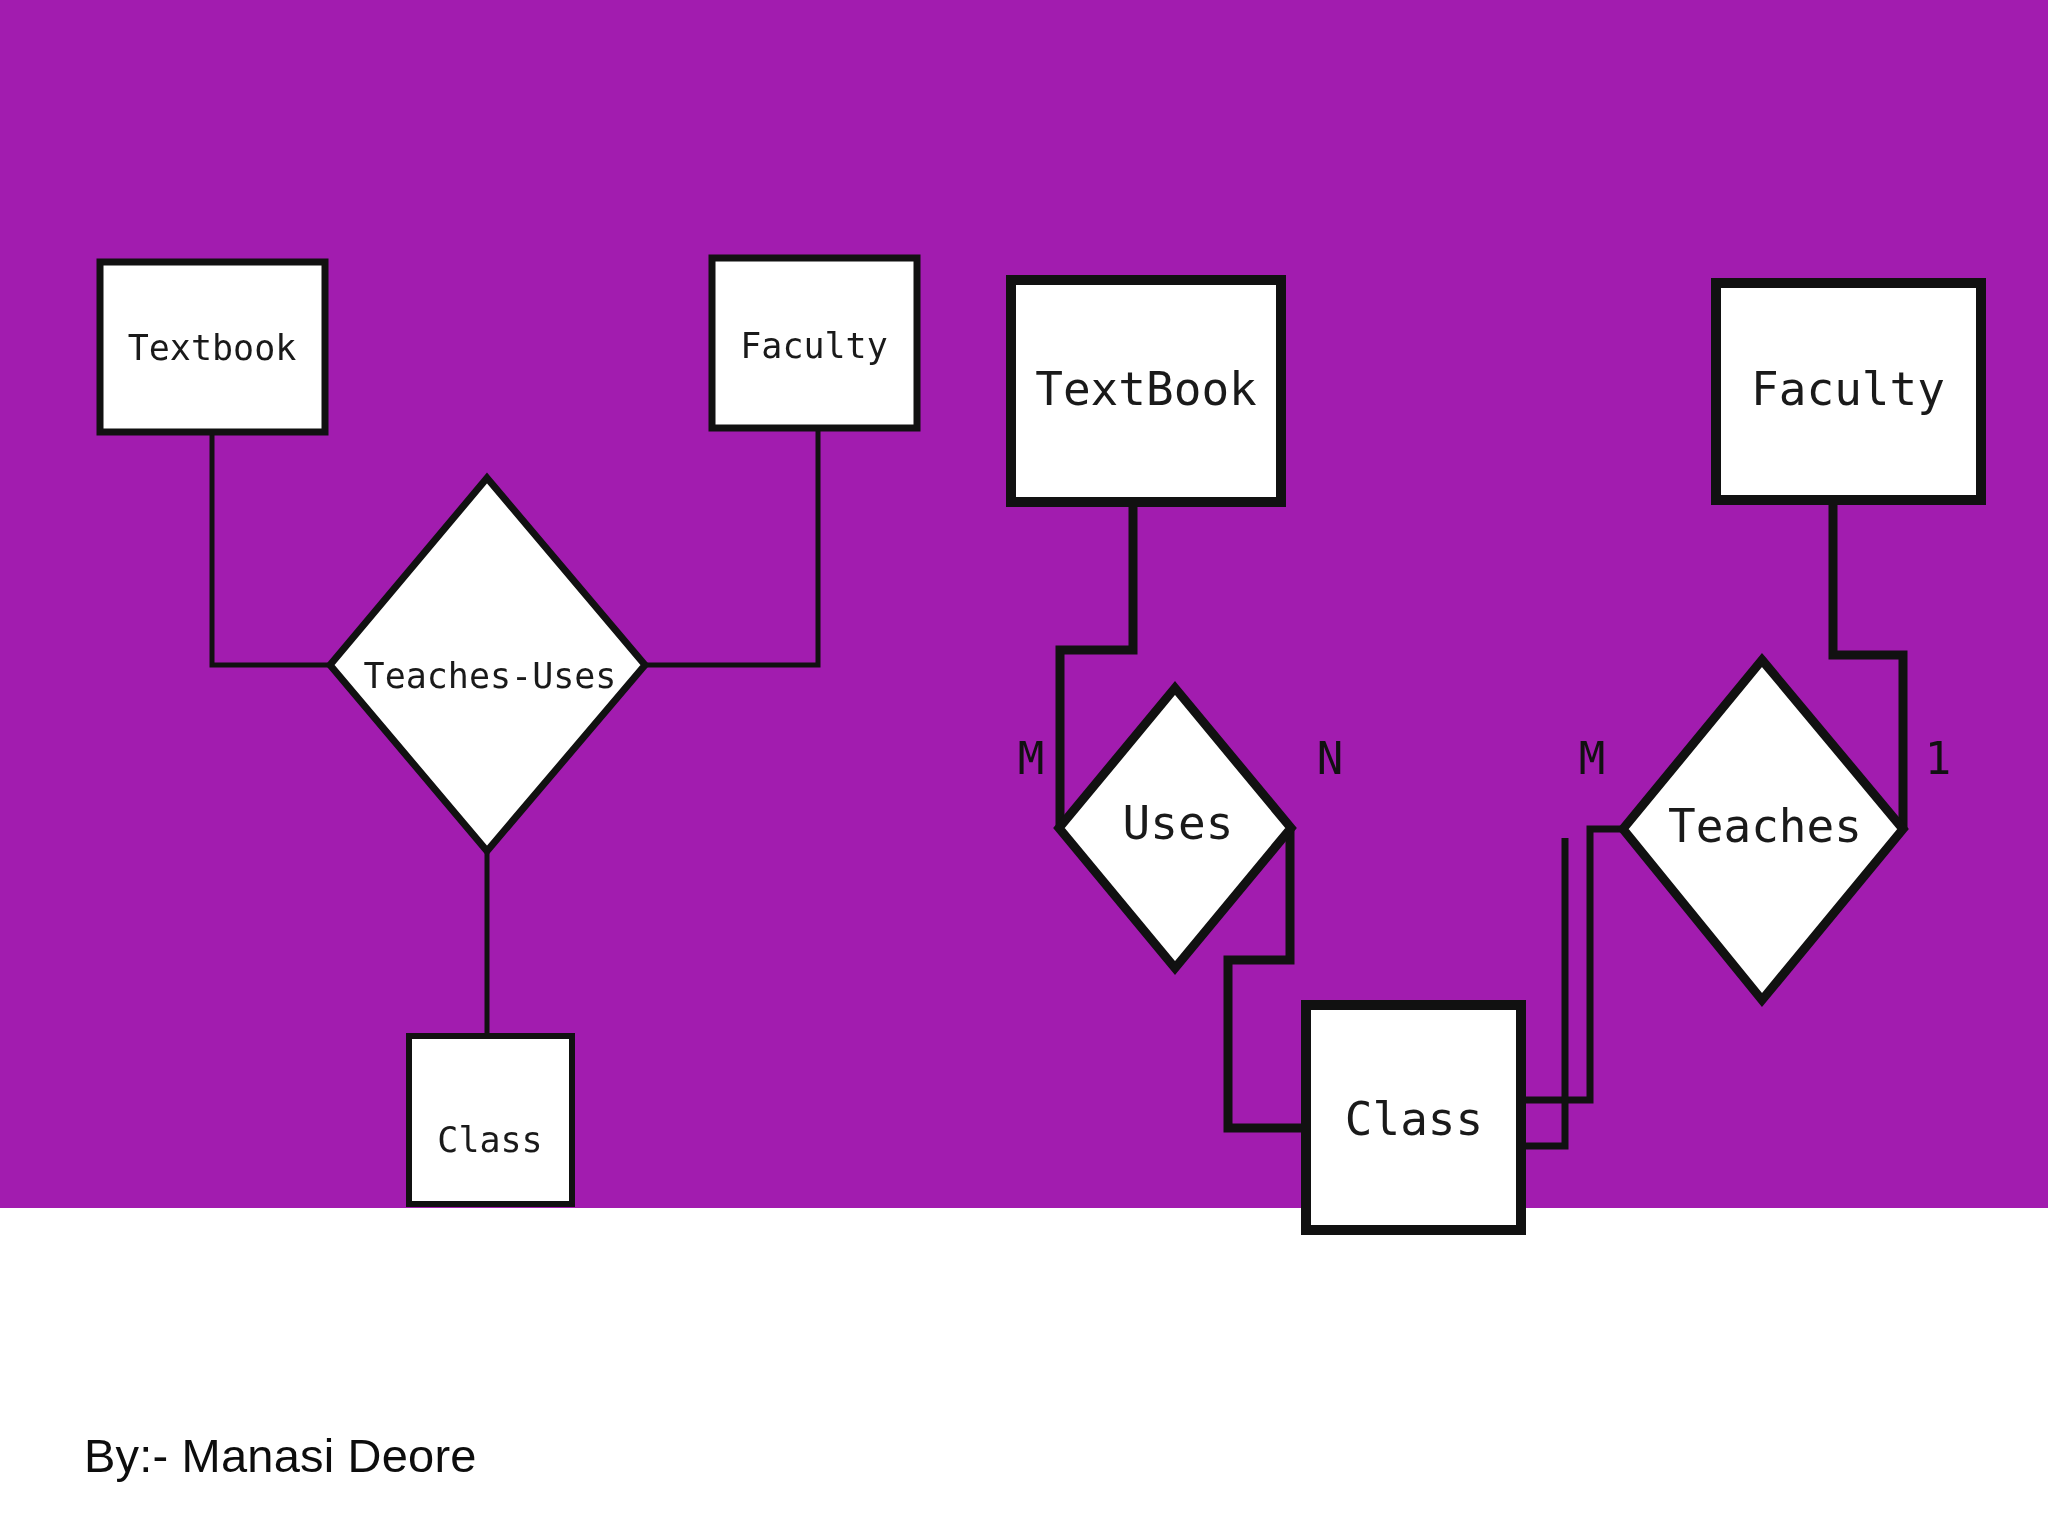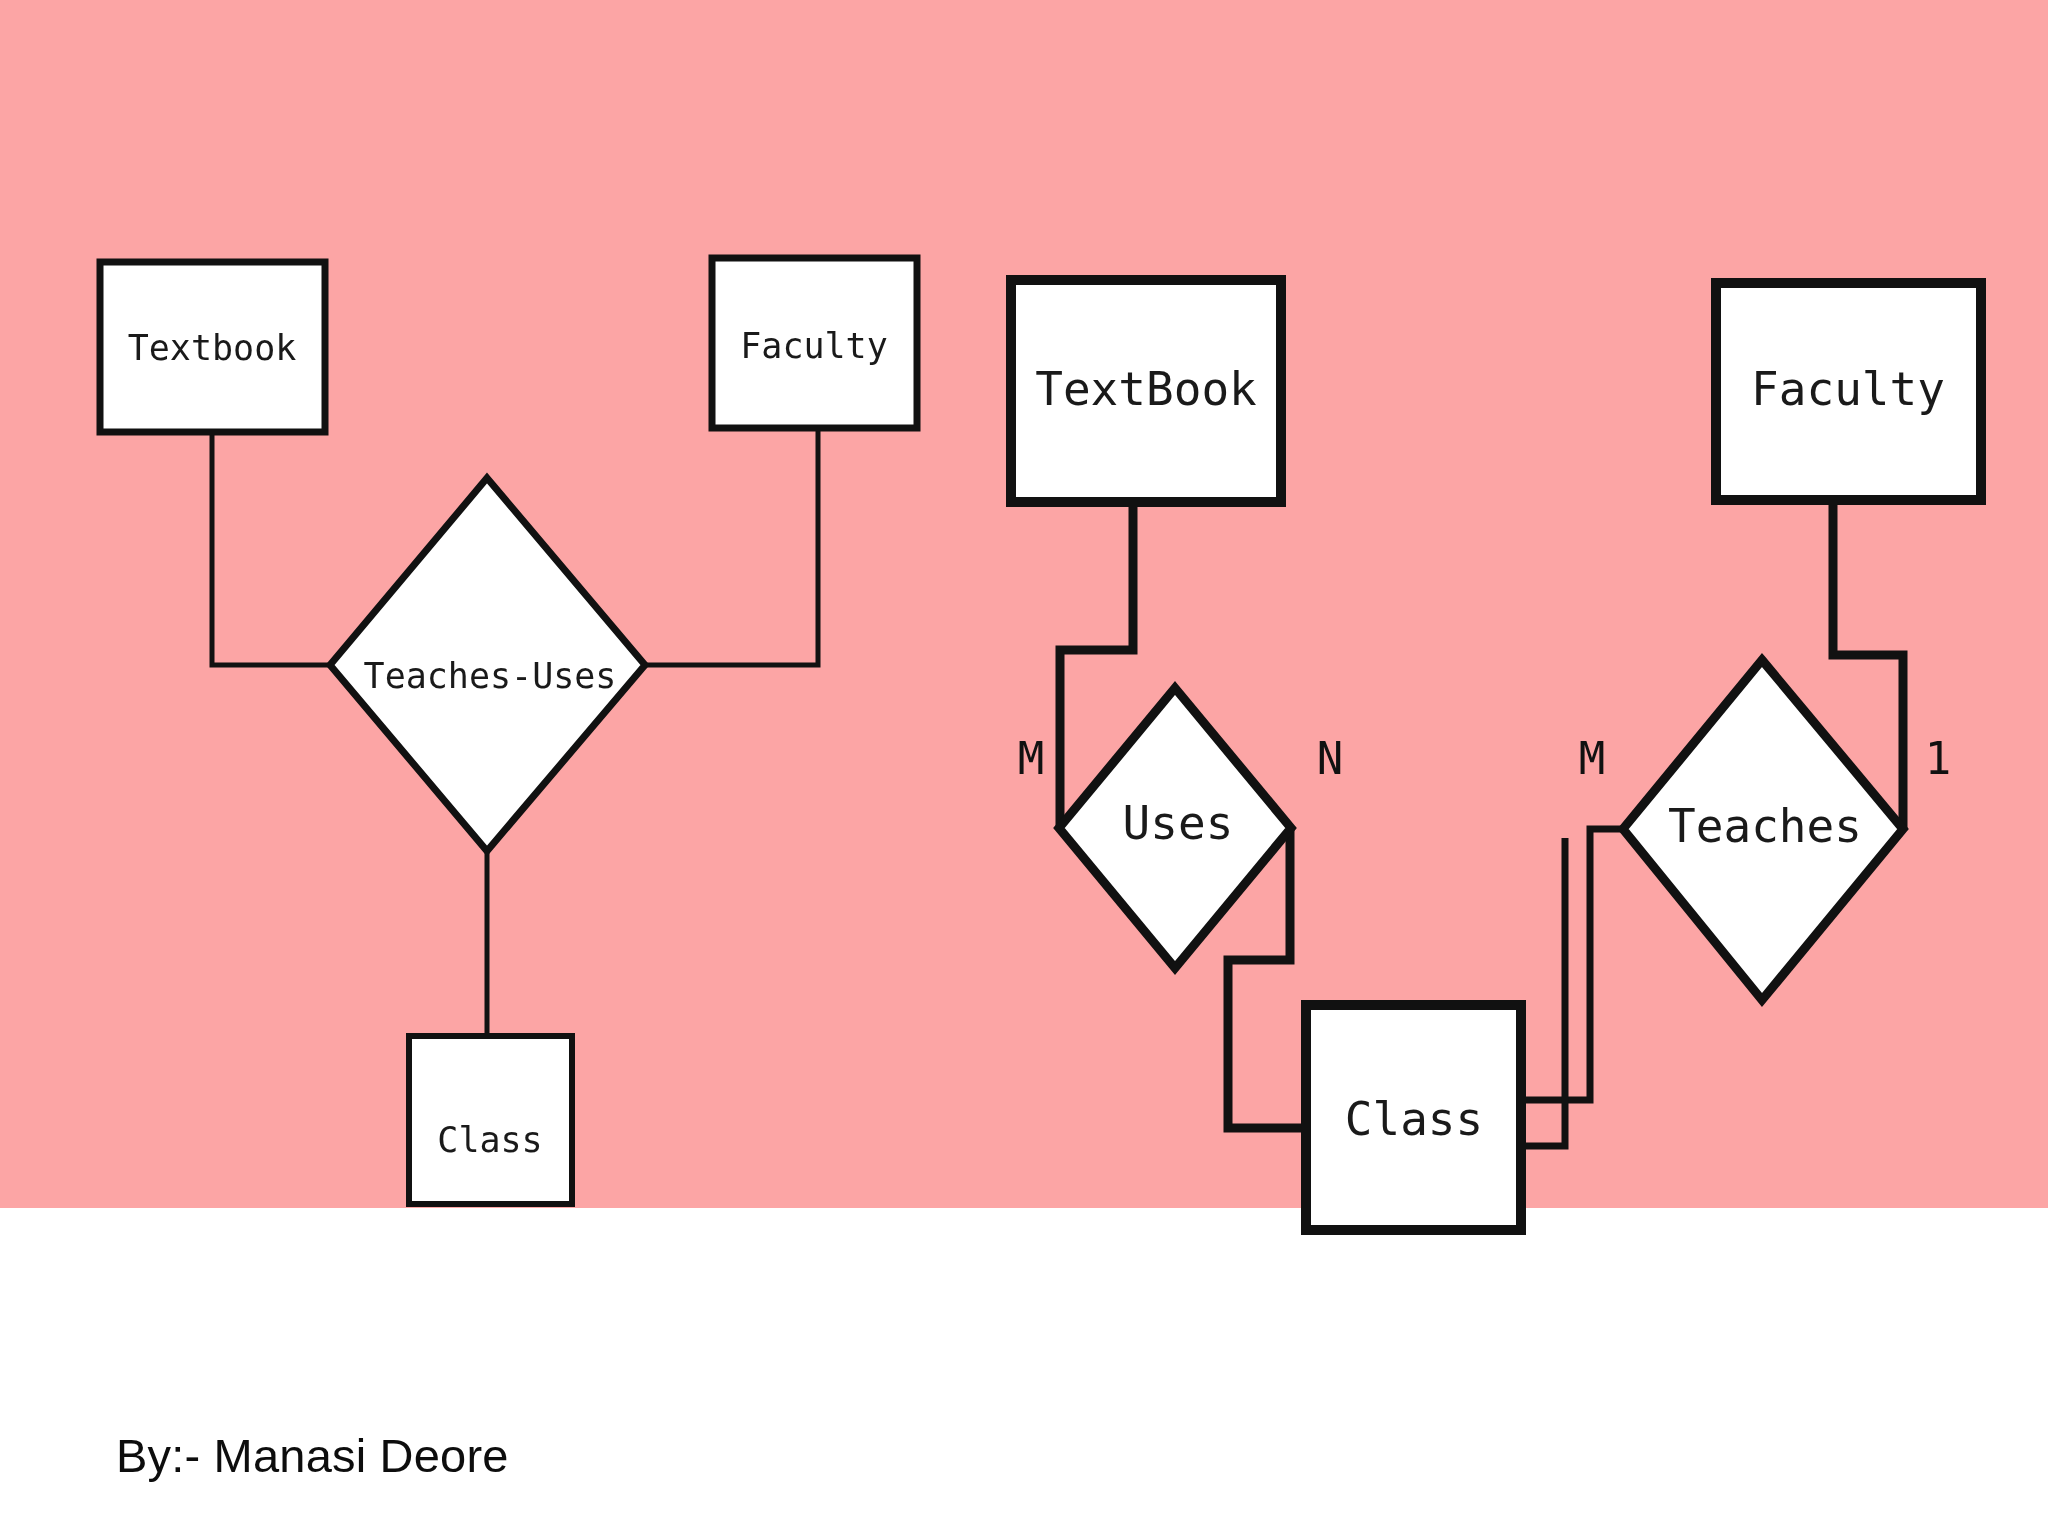--- a/index.html
+++ b/index.html
@@ -10,21 +10,21 @@
   body {
     width: 2048px;
     height: 1536px;
     overflow: hidden;
     font-family: "Liberation Sans", sans-serif;
   }
   #canvas {
     position: relative;
     width: 2048px;
     height: 1208px;
-    background: #fca5a5;
+    background: #a21caf;
   }
   svg#diagram {
     position: absolute;
     left: 0;
     top: 0;
     width: 2048px;
     height: 1536px;
   }
   .entity-rect {
     fill: #ffffff;
@@ -53,21 +53,21 @@
     dominant-baseline: middle;
   }
   .card-label {
     font-family: "DejaVu Sans Mono", "Liberation Mono", monospace;
     fill: #111111;
     text-anchor: middle;
     dominant-baseline: middle;
   }
   .credit-text {
     position: absolute;
-    left: 116px;
+    left: 84px;
     top: 1428px;
     font-family: "Liberation Sans", sans-serif;
     font-size: 47px;
     color: #0d0d0d;
     letter-spacing: 0.2px;
     white-space: nowrap;
   }
 </style>
 </head>
 <body>

